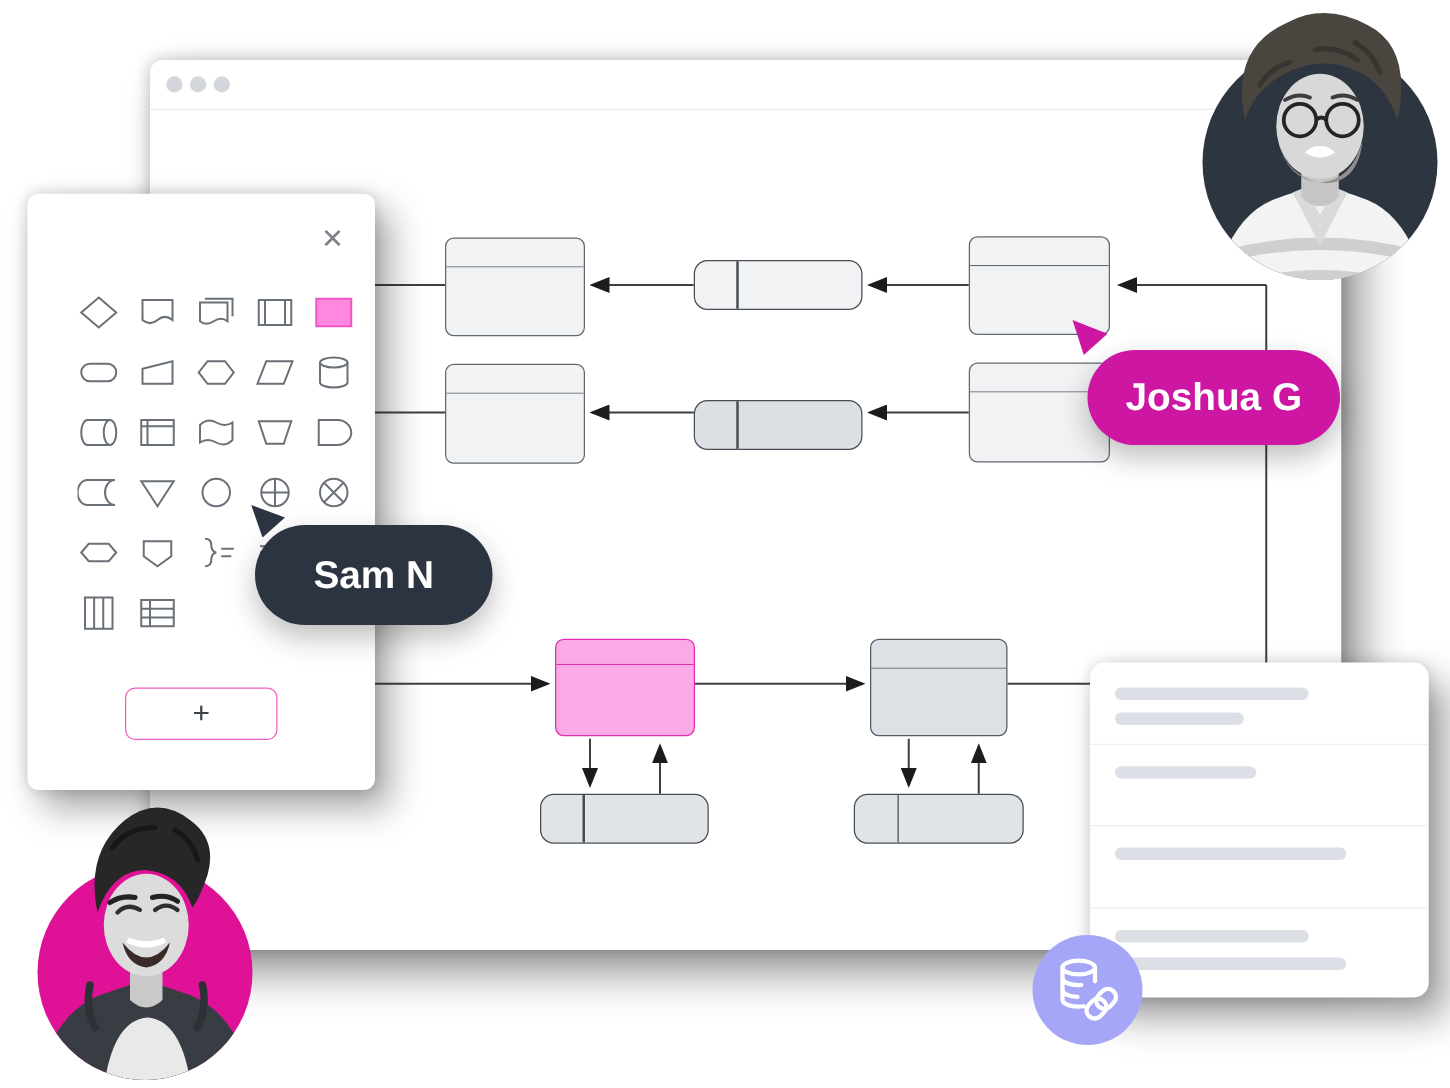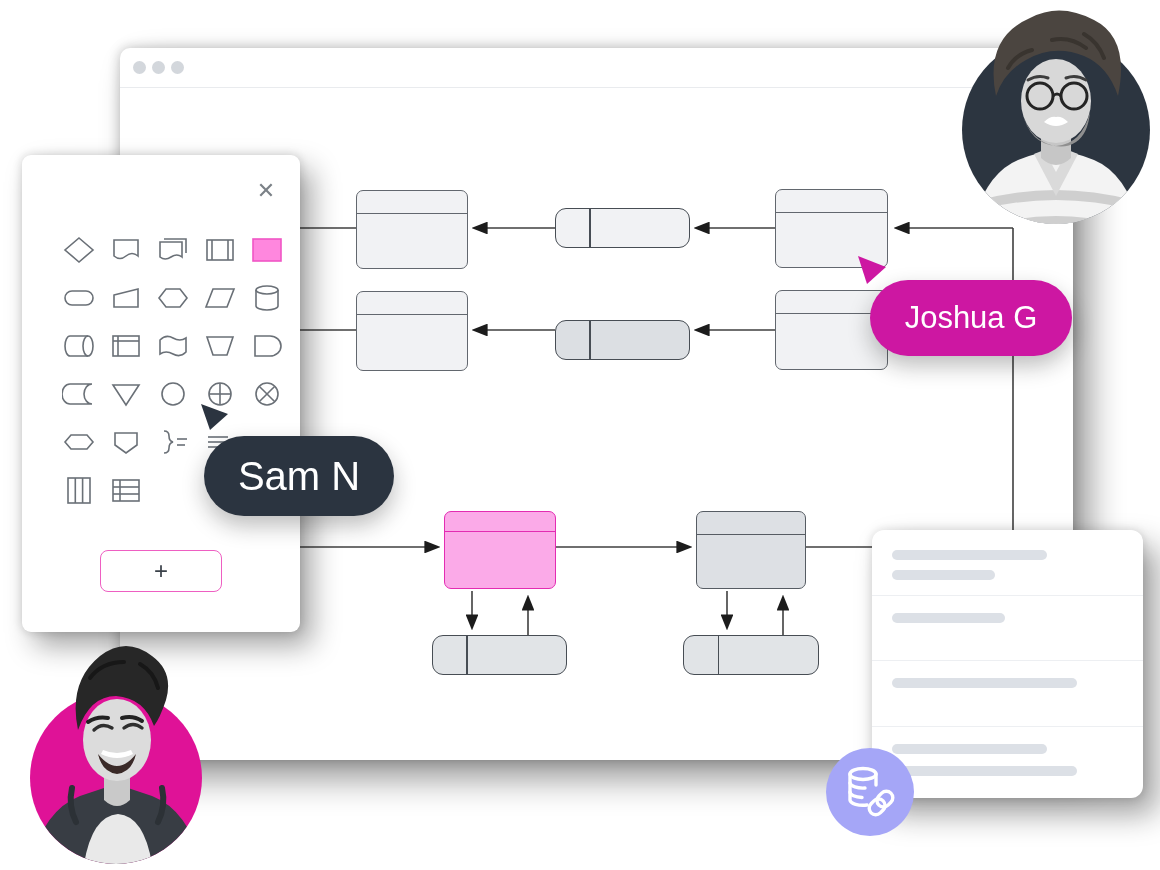--- a/index.html
+++ b/index.html
@@ -58,26 +58,26 @@
   .shape-cell { width:34px; height:30px; cursor:pointer; }
   .shape-cell svg { display:block; }
   .add-shape-btn {
     position:absolute; left:78px; top:395px; width:122px; height:42px;
     background:#ffffff; border:1.5px solid #ee5fc2; border-radius:8px;
     font-size:24px; color:#3a4149; cursor:pointer; line-height:38px;
   }
 
   
   .cursor-pill {
-    position:absolute; color:#ffffff; font-weight:400;
+    position:absolute; color:#ffffff; font-weight:700;
     display:flex; align-items:center; justify-content:center;
     box-shadow:0 10px 22px rgba(20,20,20,.28);
   }
   .pill-joshua { left:870px; top:280px; width:202px; height:76px; border-radius:38px; background:#cd17a2; font-size:31px; z-index:6; }
-  .pill-sam    { left:204px; top:420px; width:190px; height:80px; border-radius:40px; background:#2b3440; font-size:40px; z-index:8;margin-top:16px; }
+  .pill-sam    { left:204px; top:420px; width:190px; height:80px; border-radius:40px; background:#2b3440; font-size:31px; z-index:8; }
   .cursor-arrow { position:absolute; z-index:9; }
   .arrow-joshua { left:854px; top:254px; }
   .arrow-sam    { left:198px; top:402px; }
 
   
   .detail-card {
     position:absolute; left:872px; top:530px; width:271px; height:268px; z-index:5;
     background:#ffffff; border-radius:12px;
     box-shadow:0 0 10px rgba(20,20,20,.15), 14px 16px 30px rgba(20,20,20,.4);
     overflow:hidden;

